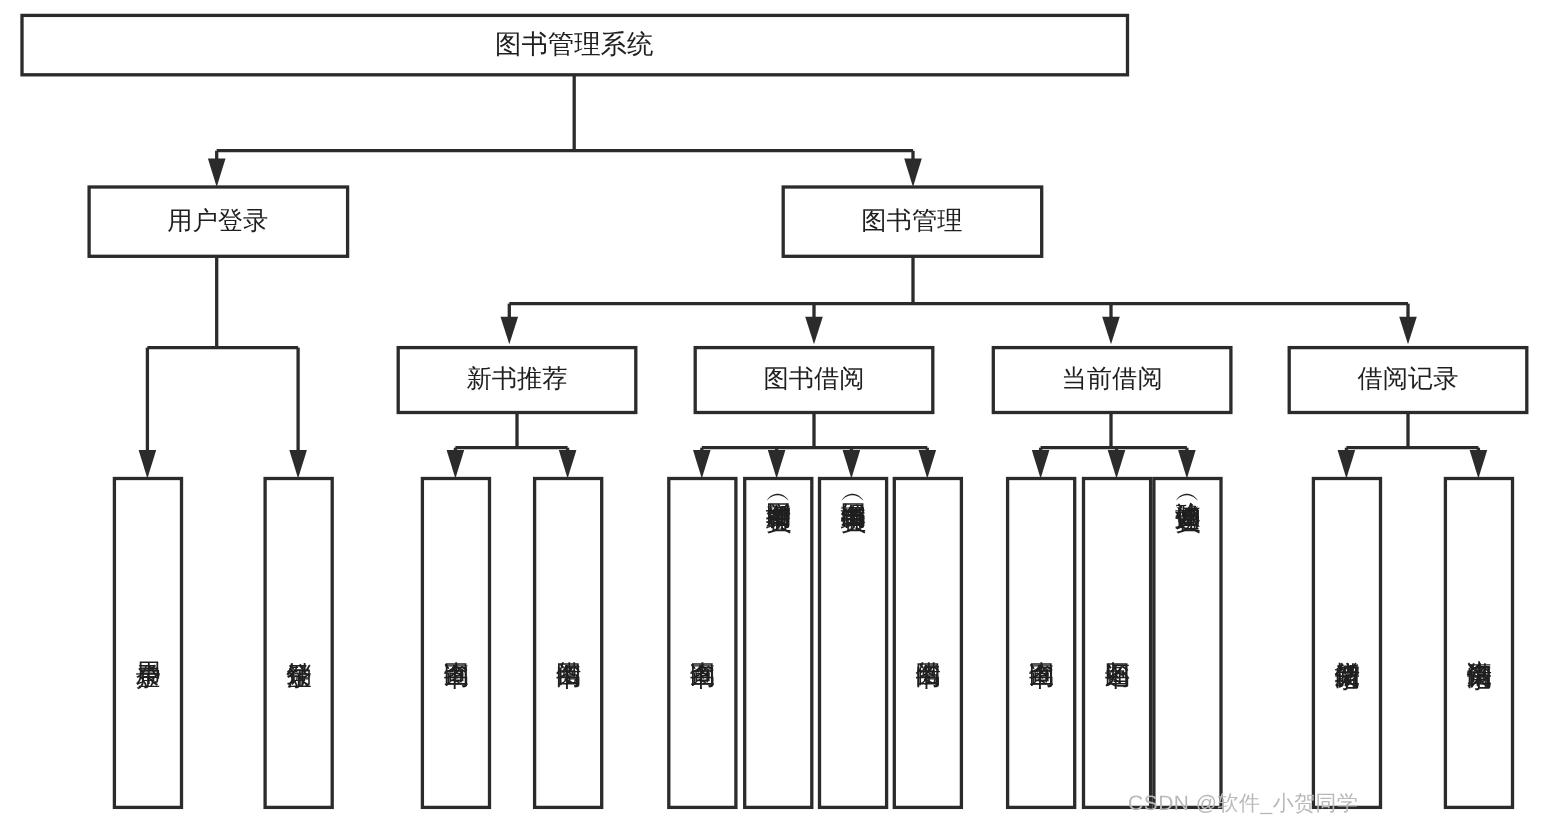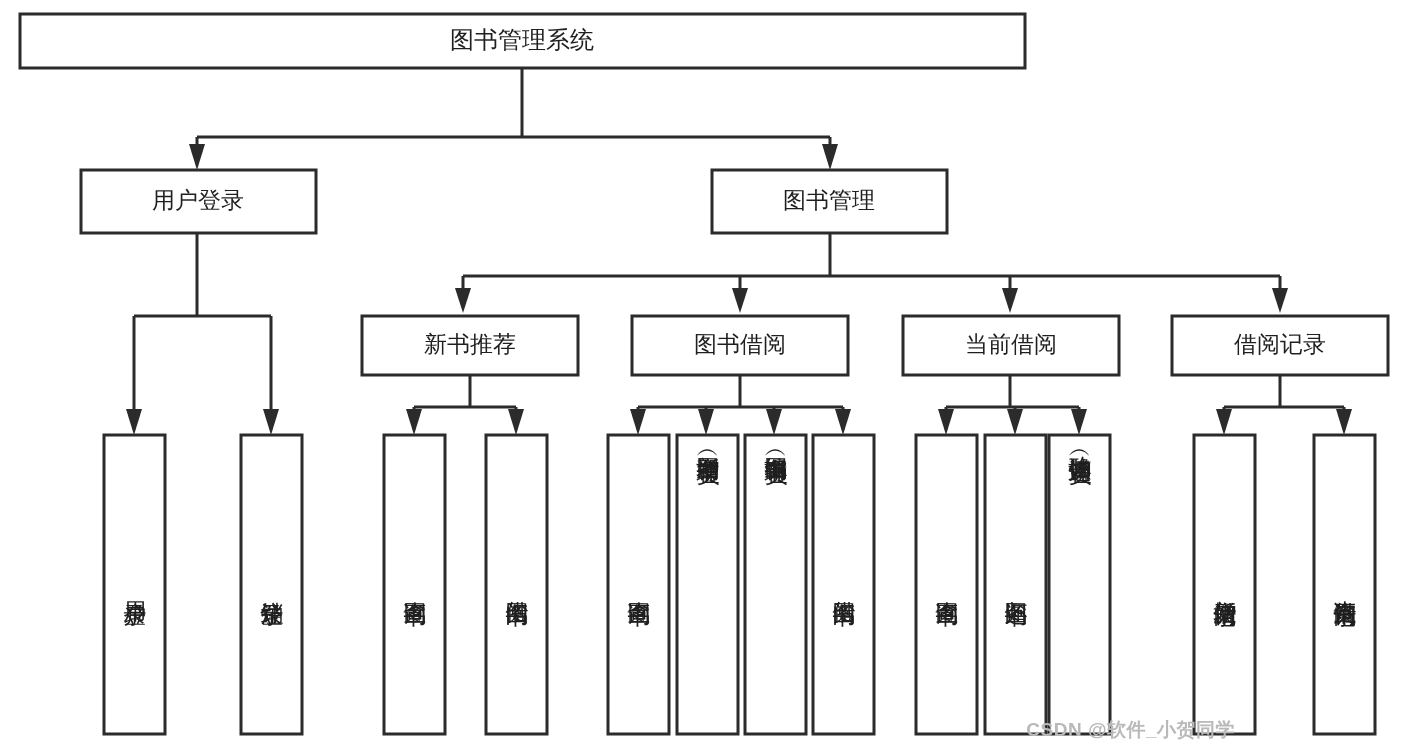--- a/index.html
+++ b/index.html
@@ -74,21 +74,20 @@
   }
   .watermark {
     position: absolute;
     right: 8px;
     bottom: 4px;
     font-family: "Liberation Sans", "DejaVu Sans", sans-serif;
     font-size: 19px;
     color: #b9b9b9;
     white-space: nowrap;
     letter-spacing: 0.5px;
-    font-weight: bold;
   }
 </style>
 </head>
 <body>
 
 <div id="diagram-root">
 
   <svg class="flow" viewBox="0 0 1405 747">
     <defs>
       <g id="arrowhead-def"></g>

